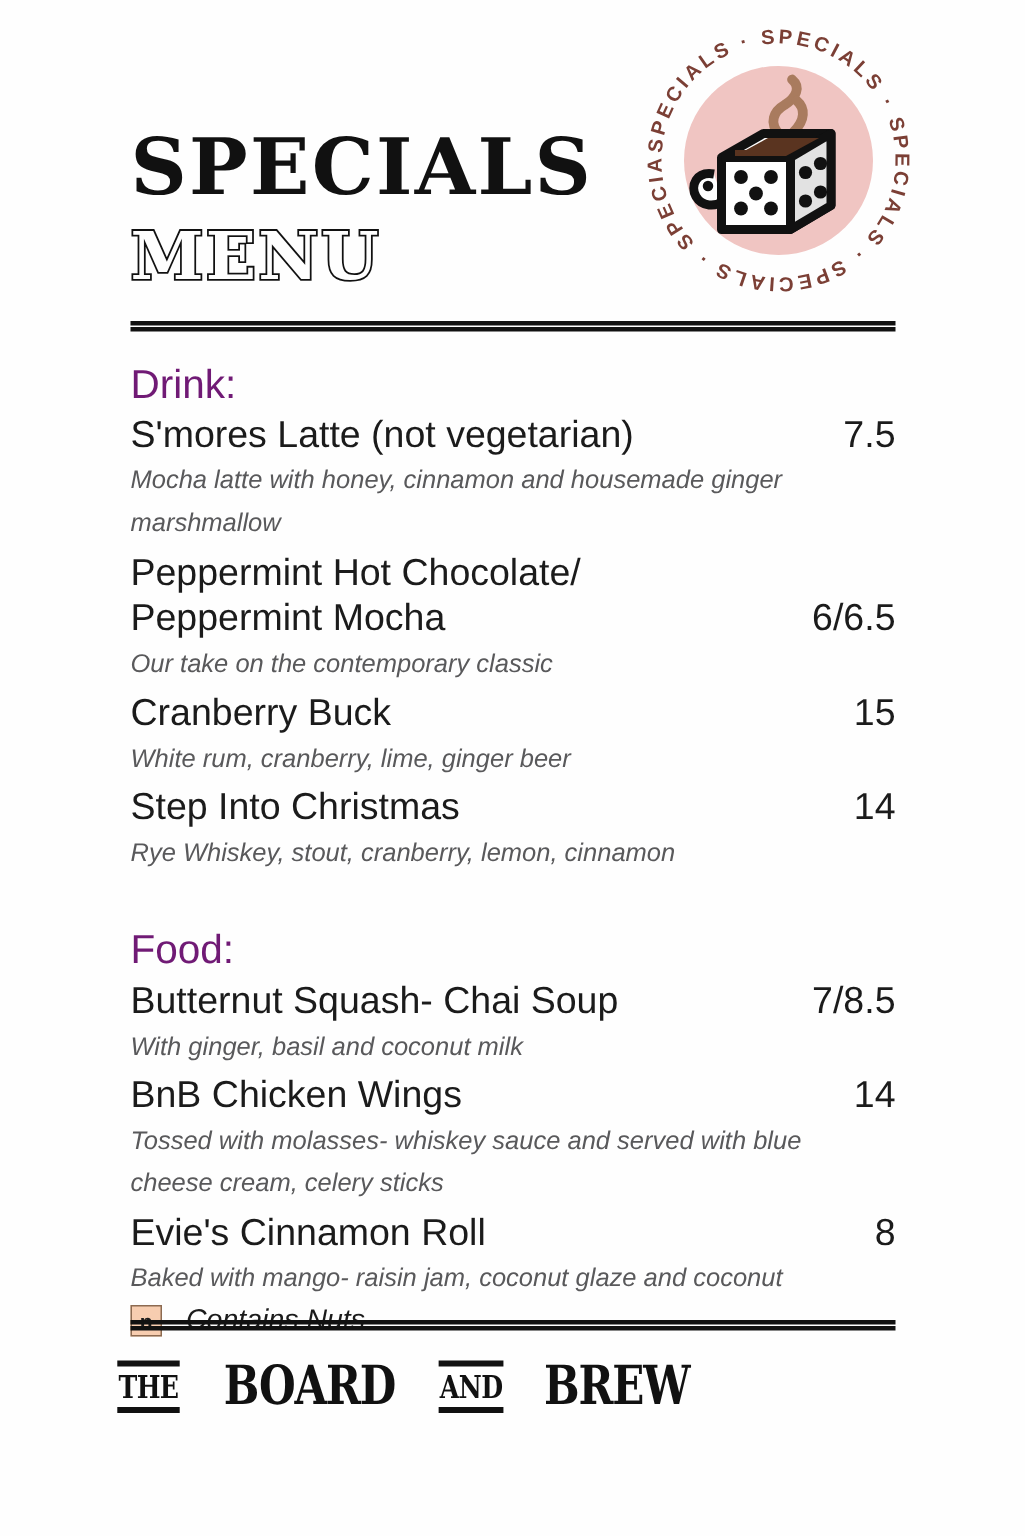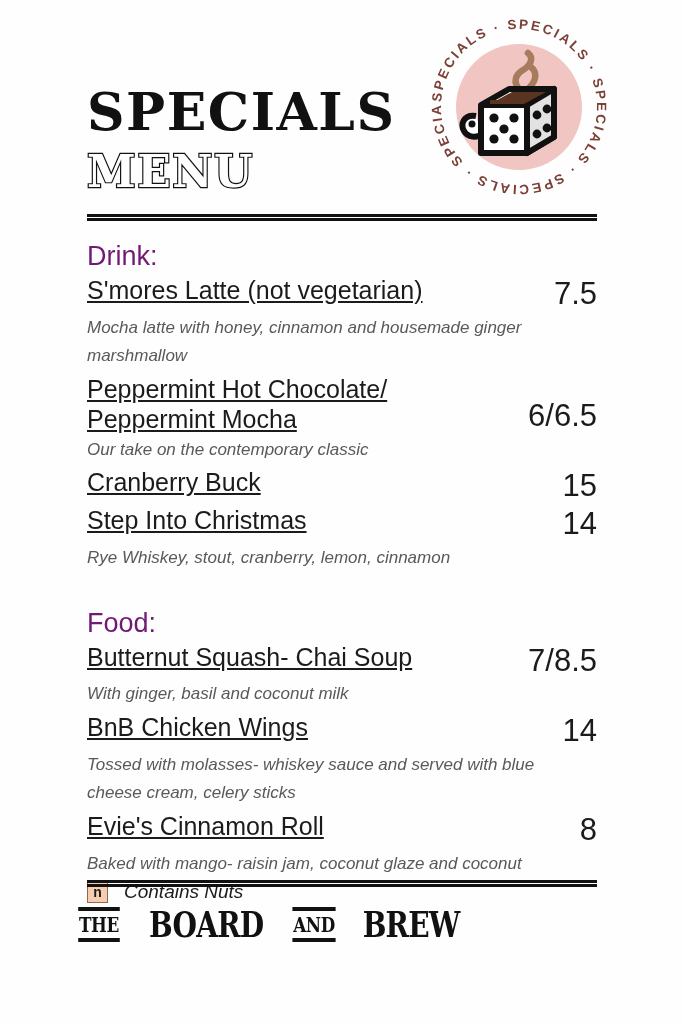--- a/index.html
+++ b/index.html
@@ -95,26 +95,25 @@
     gap:14px;
   }
   .item-name {
     font-family:"Liberation Sans", sans-serif;
     font-weight:400;
     font-size:25px;
     color:#1b1b1b;
     line-height:1.22;
     white-space:pre-line;
     flex:1 1 auto;
-    text-decoration:underline;
   }
   .item-price {
     font-family:"Liberation Sans", sans-serif;
     font-weight:400;
-    font-size:31px;
+    font-size:25px;
     color:#1b1b1b;
     line-height:1.22;
     flex:0 0 auto;
     text-align:right;
     align-self:flex-end;
   }
   .item-desc {
     font-family:"Liberation Sans", sans-serif;
     font-style:italic;
     font-size:17px;
@@ -278,20 +277,21 @@
           <div class="item-price">6/6.5</div>
         </div>
         <div class="item-desc">Our take on the contemporary classic</div>
       </div>
 
       <div class="item">
         <div class="item-row">
           <div class="item-name">Cranberry Buck</div>
           <div class="item-price">15</div>
         </div>
+        <div class="item-desc">White rum, cranberry, lime, ginger beer</div>
       </div>
 
       <div class="item">
         <div class="item-row">
           <div class="item-name">Step Into Christmas</div>
           <div class="item-price">14</div>
         </div>
         <div class="item-desc">Rye Whiskey, stout, cranberry, lemon, cinnamon</div>
       </div>
     </div>

